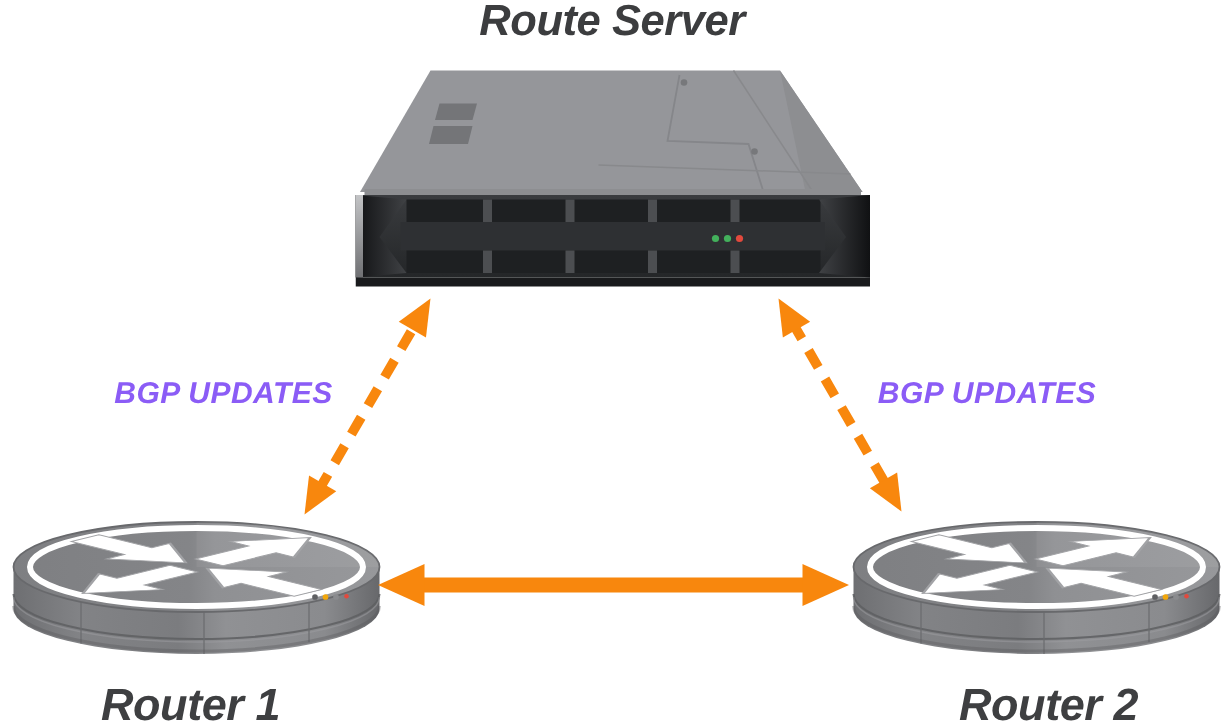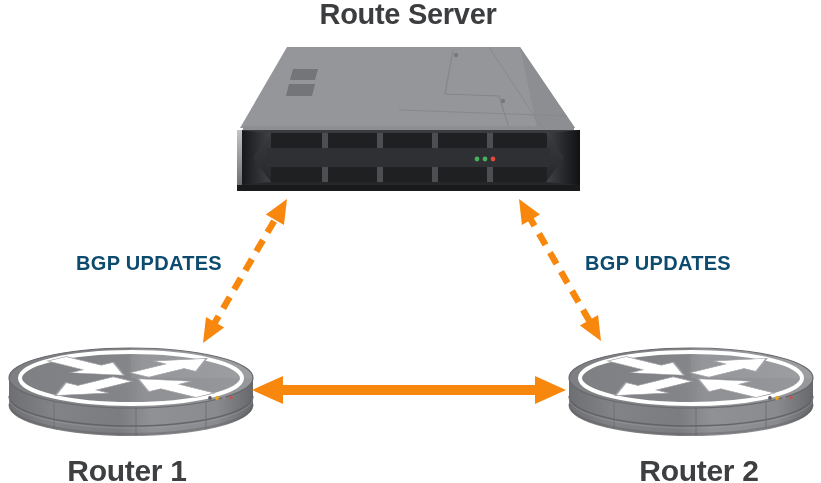--- a/index.html
+++ b/index.html
@@ -1,31 +1,31 @@
 <!DOCTYPE html>
 <html><head>
 <meta charset="utf-8">
 <style>
   html,body{margin:0;padding:0;background:#ffffff;}
   .canvas{
     position:relative;width:821px;height:483px;background:#ffffff;
-    overflow:hidden;font-family:"Liberation Sans",sans-serif;
+    overflow:hidden;font-family:"Liberation Sans",sans-serif;font-style:italic;
   }
   .abs{position:absolute;}
   .node-title{
     position:absolute;transform:translateX(-50%);
     font-size:29px;font-weight:700;color:#3c3d3f;letter-spacing:-0.3px;white-space:nowrap;
   }
   .router-label{
     position:absolute;transform:translateX(-50%);
     font-size:30px;font-weight:700;color:#3e3f41;letter-spacing:-0.3px;white-space:nowrap;
   }
   .conn-label{
     position:absolute;transform:translate(-50%,-50%);
-    font-size:20px;font-weight:700;color:#0c4a6e;letter-spacing:0.3px;white-space:nowrap;
+    font-size:20px;font-weight:700;color:#8b5cf6;letter-spacing:0.3px;white-space:nowrap;
   }
   svg{display:block;}
 </style>
 </head>
 <body>
 
 <div class="canvas">
 
   <svg width="0" height="0" style="position:absolute" aria-hidden="true">
     <defs>

